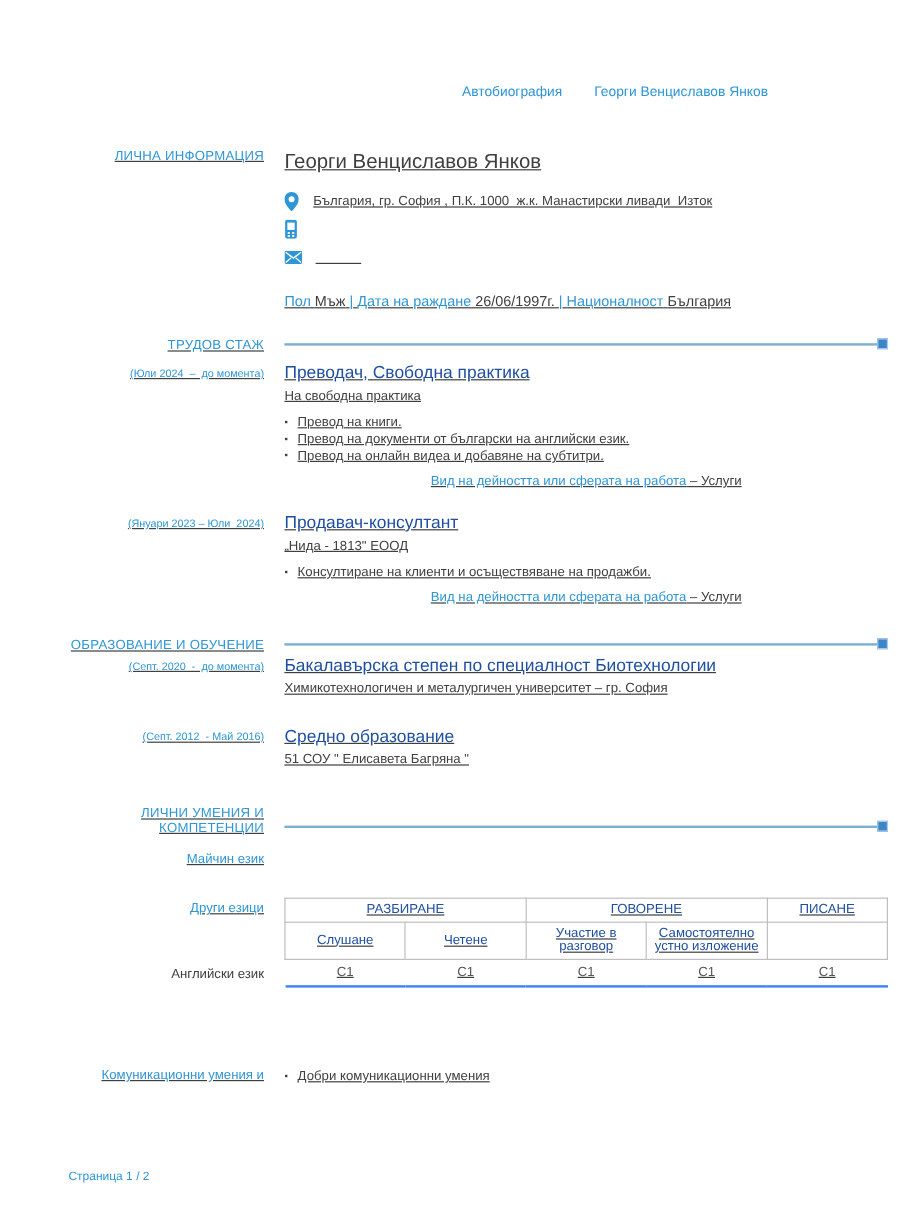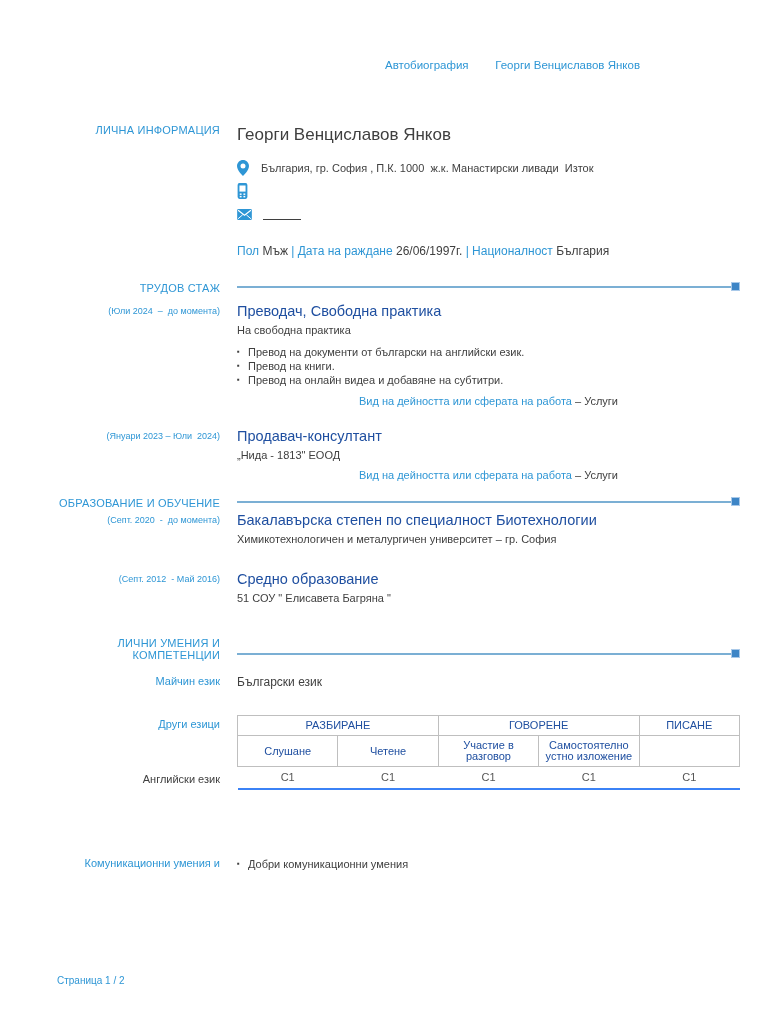--- a/index.html
+++ b/index.html
@@ -5,25 +5,25 @@
   * { box-sizing: border-box; }
   html,body { margin:0; padding:0; }
   body {
     width:768px; height:1024px;
     background:#ffffff;
     font-family:"Liberation Sans", sans-serif;
     color:#404040;
     position:relative;
     overflow:hidden;
   }
-  .doc-header { position:absolute; top:59px; left:0; width:682px; height:16px; font-size:11.5px; color:#2e96d5; }
+  .doc-header { position:absolute; top:71px; left:0; width:682px; height:16px; font-size:11.5px; color:#2e96d5; }
   .doc-header .doc-type { position:absolute; left:385px; top:0; }
   .doc-header .doc-owner { position:absolute; right:42px; top:0; }
 
-  .content { padding:124px 28px 0 0; width:768px; }
+  .content { padding:124px 28px 0 0; width:768px;text-decoration:underline; }
 
   .row { display:grid; grid-template-columns:220px 503px; column-gap:17px; }
   .col-label { text-align:right; }
 
   .label-blue { color:#2e96d5; font-size:11px; }
   .section-label { color:#2e96d5; font-size:11px; letter-spacing:0.2px; }
   .dates { color:#2e96d5; font-size:9px; padding-top:4px; }
 
   .section-row { align-items:end; }
   .rule { display:flex; align-items:center; margin-bottom:3px; }
@@ -53,21 +53,21 @@
   .sector-line .val { color:#404040; }
 
   
   .m-address { margin-top:14px; }
   .m-phone { margin-top:7px; }
   .m-email { margin-top:9px; }
   .m-gender { margin-top:24px; }
   .m-worksec { margin-top:24px; }
   .m-entry1 { margin-top:8px; }
   .m-entry2 { margin-top:20px; }
-  .m-edusec { margin-top:16px; }
+  .m-edusec { margin-top:28px; }
   .m-edu1 { margin-top:2px; }
   .m-edu2 { margin-top:25px; }
   .m-skillsec { margin-top:33px; }
   .m-mother { margin-top:14px; }
   .m-langs { margin-top:26px; }
   .m-comm { margin-top:67px; }
 
   
   table.lang-table { width:100%; border-collapse:collapse; table-layout:fixed; }
   table.lang-table th {
@@ -162,36 +162,39 @@
         <span class="rule-square"></span>
       </div>
   </div>
 
   <div class="row m-entry1">
     <div class="col-label dates">(Юли 2024 &nbsp;– &nbsp;до момента)</div>
     <div>
       <div class="entry-title">Преводач, Свободна практика</div>
       <div class="entry-sub">На свободна практика</div>
       <ul class="bullets">
+        <li>Превод на книги.</li>
         <li>Превод на документи от български на английски език.</li>
-        <li>Превод на книги.</li>
         <li>Превод на онлайн видеа и добавяне на субтитри.</li>
       </ul>
       <div class="sector-line">
         <span class="lbl">Вид на дейността или сферата на работа</span>
         <span class="val">– Услуги</span>
       </div>
     </div>
   </div>
 
   <div class="row m-entry2">
     <div class="col-label dates">(Януари 2023 – Юли &nbsp;2024)</div>
     <div>
       <div class="entry-title">Продавач-консултант</div>
       <div class="entry-sub">„Нида - 1813" ЕООД</div>
+      <ul class="bullets">
+        <li>Консултиране на клиенти и осъществяване на продажби.</li>
+      </ul>
       <div class="sector-line">
         <span class="lbl">Вид на дейността или сферата на работа</span>
         <span class="val">– Услуги</span>
       </div>
     </div>
   </div>
 
   <div class="row section-row m-edusec">
     <div class="col-label section-label">ОБРАЗОВАНИЕ И ОБУЧЕНИЕ</div>
     <div class="rule">
@@ -222,21 +225,20 @@
       <div>КОМПЕТЕНЦИИ</div>
     </div>
     <div class="rule">
         <span class="rule-line"></span>
         <span class="rule-square"></span>
       </div>
   </div>
 
   <div class="row m-mother">
     <div class="col-label label-blue">Майчин език</div>
-    <div class="meta-line"><span class="val">Български език</span></div>
   </div>
 
   <div class="row m-langs">
     <div class="col-label lang-label-cell">
       <div class="label-blue" style="padding-top:3px;">Други езици</div>
       <div class="lang-name">Английски език</div>
     </div>
     <div>
       <table class="lang-table">
         <thead>

